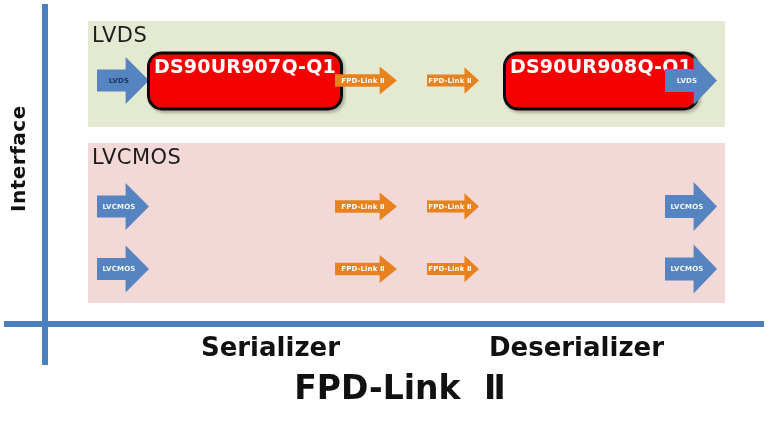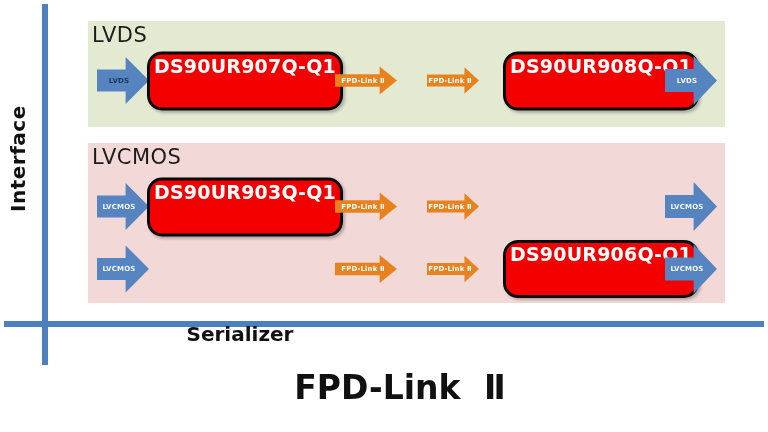--- a/index.html
+++ b/index.html
@@ -46,22 +46,22 @@
   .arrow-orange .a-label{font-size:7px;font-weight:bold;color:#FFFFFF;letter-spacing:.1px;
     padding-right:6px;white-space:nowrap;}
 
   
   .chip{background:var(--chip,#F40000);border:3px solid #0a0a0a;border-radius:15px;
         box-shadow:2px 2px 3px rgba(0,0,0,.25);
         display:flex;justify-content:center;}
   .chip .chip-label{color:#fff;font-weight:bold;font-size:19px;letter-spacing:.2px;white-space:nowrap;}
 
   
-  .x-cat{position:absolute;top:322px;width:200px;text-align:center;
-         font-size:20px;font-weight:bold;color:#111;}
+  .x-cat{position:absolute;top:332px;width:200px;text-align:right;
+         font-size:26px;font-weight:bold;color:#111;}
   .x-cat-ser{left:140px;}
   .x-cat-des{left:464px;}
   .diagram-title{position:absolute;top:368px;left:250px;width:300px;text-align:center;
          font-size:33px;font-weight:bold;color:#111;word-spacing:12px;}
 </style>
 </head>
 <body>
 
 <div class="stage" style="--bg: #FFFFFF; --band_lvds: #E4E9D2; --band_lvcmos: #F2D9D7; --chip: #F40000; --arrow_blue: #5584C1; --arrow_orange: #E8821E; --axis: #4C7FBE;">
 
@@ -95,23 +95,20 @@
     </div>
     <div class="arrow arrow-blue pos-blueout">
       <span class="a-label">LVDS</span>
     </div>
   </div>
 
   <div class="flow-row row-b">
     <div class="arrow arrow-blue pos-bluein">
       <span class="a-label">LVCMOS</span>
     </div>
-    <div class="chip pos-ser">
-      <span class="chip-label">DS90UR903Q-Q1</span>
-    </div>
     <div class="arrow arrow-orange pos-orout">
       <span class="a-label">FPD-Link Ⅱ</span>
     </div>
     <div class="arrow arrow-orange pos-orin">
       <span class="a-label">FPD-Link Ⅱ</span>
     </div>
     <div class="arrow arrow-blue pos-blueout">
       <span class="a-label">LVCMOS</span>
     </div>
   </div>
@@ -119,24 +116,22 @@
   <div class="flow-row row-c">
     <div class="arrow arrow-blue pos-bluein">
       <span class="a-label">LVCMOS</span>
     </div>
     <div class="arrow arrow-orange pos-orout">
       <span class="a-label">FPD-Link Ⅱ</span>
     </div>
     <div class="arrow arrow-orange pos-orin">
       <span class="a-label">FPD-Link Ⅱ</span>
     </div>
-    <div class="chip pos-des">
-      <span class="chip-label">DS90UR906Q-Q1</span>
-    </div>
     <div class="arrow arrow-blue pos-blueout">
       <span class="a-label">LVCMOS</span>
     </div>
   </div>
 
   <div class="x-cat x-cat-ser">Serializer</div>
+  <div class="x-cat x-cat-des">Deserializer</div>
   <div class="diagram-title">FPD-Link Ⅱ</div>
 
 </div>
 
 </body></html>

